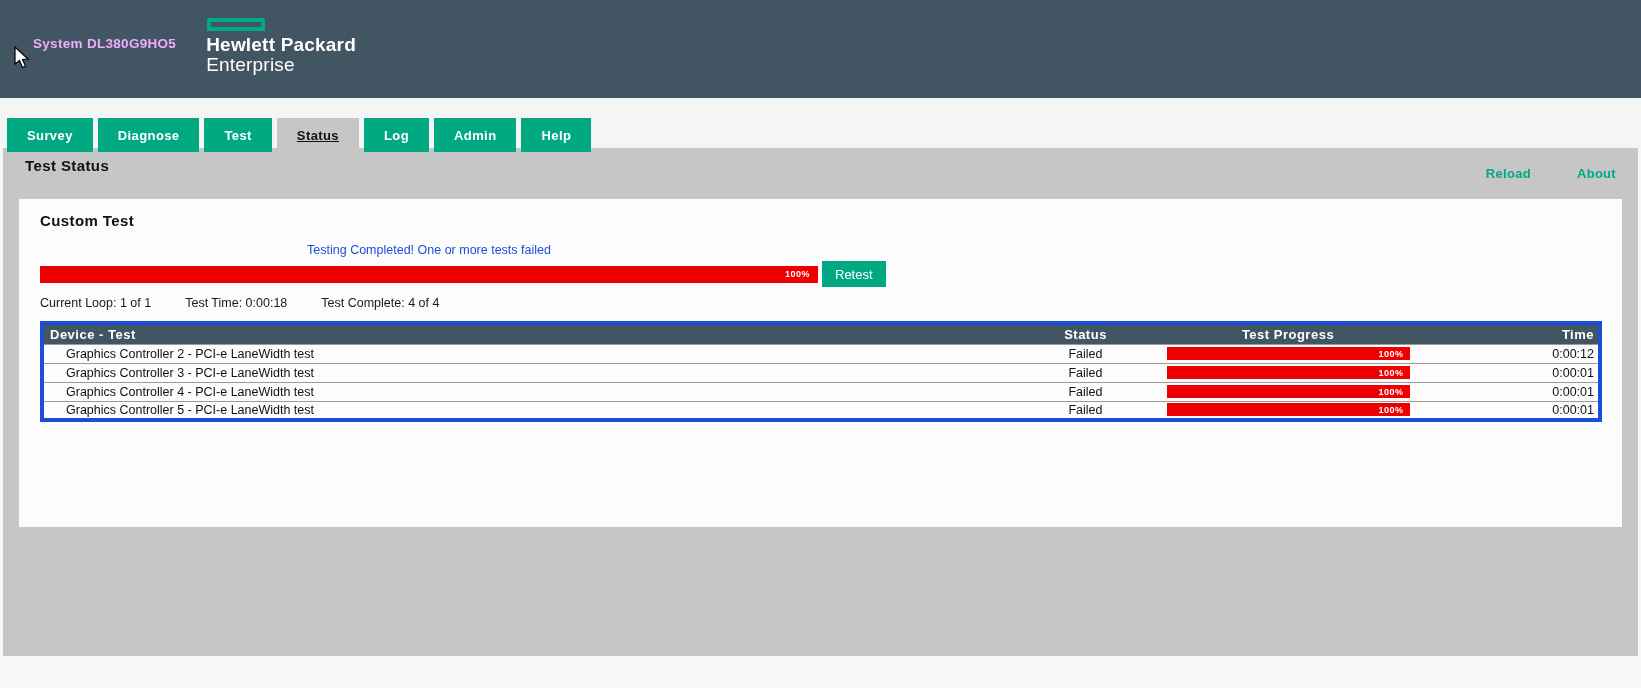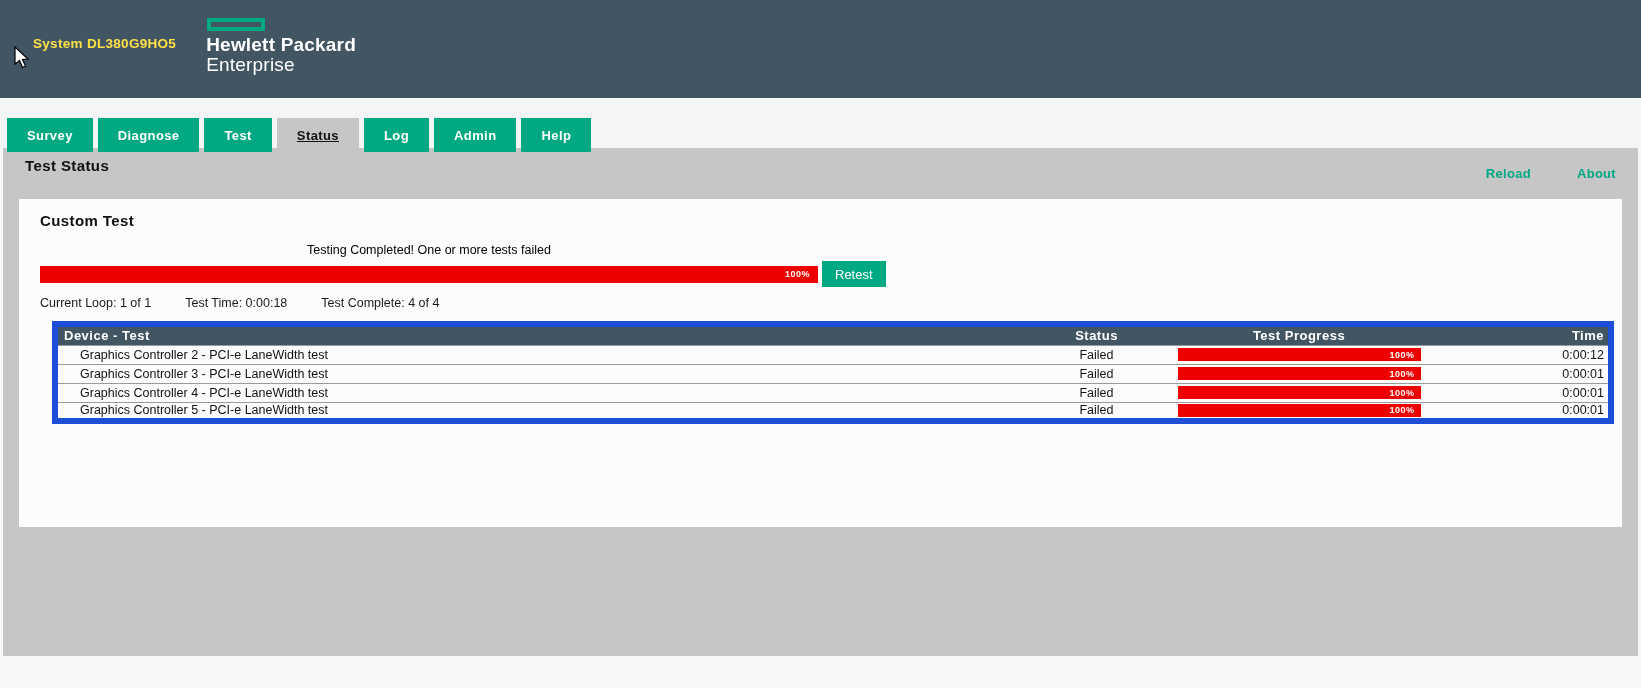--- a/index.html
+++ b/index.html
@@ -16,21 +16,21 @@
     height: 98px; background: #425563;
     display: flex; justify-content: space-between; align-items: flex-start;
     padding: 18px 26px 0 33px;
   }
   .app-title {
     color: #e4e8ea; font-size: 27px; font-weight: 400; letter-spacing: .5px;
     padding-top: 2px;
   }
   .header-right { display: flex; align-items: flex-start; }
   .system-id {
-    color: #fde047; font-size: 13.5px; font-weight: bold; letter-spacing: .3px;
+    color: #f0abfc; font-size: 13.5px; font-weight: bold; letter-spacing: .3px;
     margin: 18px 30px 0 0; white-space: nowrap;
   }
   .hpe-logo { color: #ffffff; line-height: 1.05; }
   .hpe-rect {
     width: 58px; height: 13px; border: 4px solid #01a982;
     margin: 0 0 4px 1px; background: transparent;
   }
   .hpe-line1 { font-size: 19px; font-weight: bold; letter-spacing: .2px; }
   .hpe-line2 { font-size: 19px; font-weight: 400; letter-spacing: .2px; }
 
@@ -73,21 +73,21 @@
     padding-top: 13px; overflow: hidden;
   }
   .section-title {
     font-size: 15px; font-weight: bold; color: #111;
     margin: 0 0 14px 21px; letter-spacing: .4px;
   }
 
   
   .progress-area { margin-left: 21px; }
   .progress-message {
-    width: 778px; text-align: center; font-size: 12.5px; color: #000000;
+    width: 778px; text-align: center; font-size: 12.5px; color: #1d4ed8;
     margin-bottom: 4px;
   }
   .progress-row { display: flex; align-items: center; height: 26px; }
   .main-progress {
     width: 778px; height: 17px; background: #ee0000;
     display: flex; align-items: center; justify-content: flex-end;
     padding-right: 8px;
   }
   .pct { color: #ffffff; font-size: 9px; font-weight: bold; letter-spacing: .5px; }
   .retest-btn {
@@ -95,22 +95,22 @@
     font-family: inherit; font-size: 13px; padding: 5px 13px; cursor: pointer;
     height: 26px;
   }
 
   
   .stats { display: flex; margin: 9px 0 11px 21px; font-size: 12.5px; color: #1a1a1a; }
   .stats span { margin-right: 34px; white-space: nowrap; }
 
   
   .test-table {
-    margin-left: 33px; width: 1562px; border-collapse: collapse;
-    border: 6px solid #1d4ed8; font-size: 12.5px; color: #111;
+    margin-left: 21px; width: 1562px; border-collapse: collapse;
+    border: 4px solid #1d4ed8; font-size: 12.5px; color: #111;
     background: #fcfcfc;
   }
   .test-table thead th {
     background: #425563; color: #ffffff; font-size: 13px; font-weight: bold;
     letter-spacing: .5px; height: 21px; padding: 0;
   }
   .test-table th.col-device { text-align: left; padding-left: 6px; }
   .test-table th.col-status { text-align: center; }
   .test-table th.col-progress { text-align: center; }
   .test-table th.col-time { text-align: right; padding-right: 4px; }

